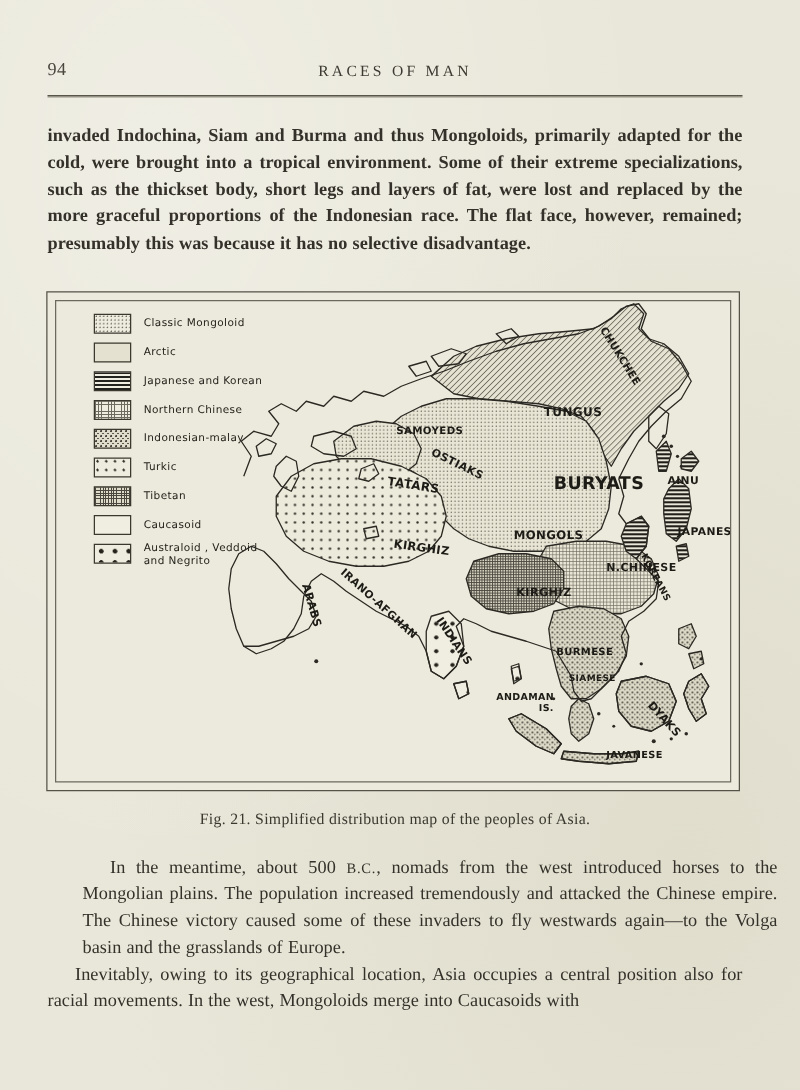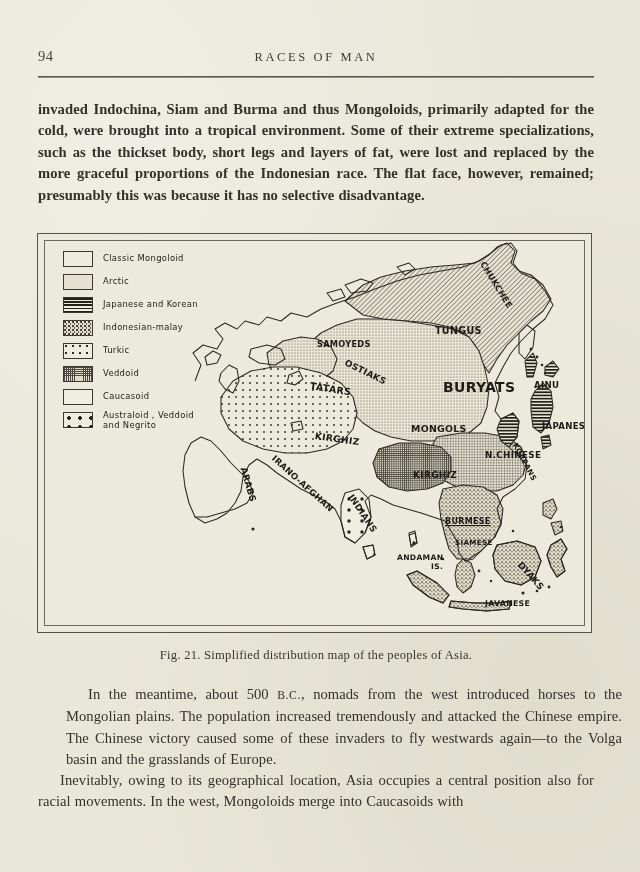--- a/index.html
+++ b/index.html
@@ -64,21 +64,21 @@
     content:"";position:absolute;left:6px;top:6px;right:6px;bottom:6px;
     border:1px solid #6b6860;pointer-events:none;
   }
   .figinner{position:absolute;left:7px;top:7px;right:7px;bottom:7px;overflow:hidden;}
   .caption{
     position:absolute;left:38px;top:648px;width:556px;
     text-align:center;font-size:12.6px;color:#3a382f;letter-spacing:.25px;
   }
 
   
-  .legend{position:absolute;left:18px;top:8px;width:200px;}
+  .legend{position:absolute;left:30px;top:8px;width:200px;}
   .lrow{position:relative;height:23px;}
   .lrow.tall{height:26px;}
   .sw{
     position:absolute;left:0;top:2px;width:30px;height:16px;
     border:1px solid #3a382f;box-sizing:border-box;
     background-color:#eeecde;
   }
   .llab{
     position:absolute;left:40px;top:0px;
     font-family:"DejaVu Sans", sans-serif;
@@ -163,30 +163,34 @@
           </div>
           <div class="lrow">
             <div class="sw p-plain"></div>
             <div class="llab">Arctic</div>
           </div>
           <div class="lrow">
             <div class="sw p-bars"></div>
             <div class="llab">Japanese and Korean</div>
           </div>
           <div class="lrow">
+            <div class="sw p-cross-fine"></div>
+            <div class="llab">Northern Chinese</div>
+          </div>
+          <div class="lrow">
             <div class="sw p-medstipple"></div>
             <div class="llab">Indonesian-malay</div>
           </div>
           <div class="lrow">
             <div class="sw p-dots"></div>
             <div class="llab">Turkic</div>
           </div>
           <div class="lrow">
             <div class="sw p-cross-dense"></div>
-            <div class="llab">Veddoid</div>
+            <div class="llab">Tibetan</div>
           </div>
           <div class="lrow">
             <div class="sw p-white"></div>
             <div class="llab">Caucasoid</div>
           </div>
           <div class="lrow tall">
             <div class="sw p-bigdots"></div>
             <div class="llab">Australoid , Veddoid
 and  Negrito</div>
           </div>
@@ -375,21 +379,21 @@
           <div class="mlabel" style="left: 489px; top: 140px; font-size: 8.6px;">AINU</div>
           <div class="mlabel" style="left: 366px; top: 183px; font-size: 9.4px;">MONGOLS</div>
           <div class="mlabel" style="left: 497px; top: 181px; font-size: 8.6px;">JAPANESE</div>
           <div class="mlabel" style="left: 270px; top: 190px; font-size: 9.2px; transform: rotate(8deg); transform-origin: 0px 50%;">KIRGHIZ</div>
           <div class="mlabel" style="left: 470px; top: 198px; font-size: 7.4px; transform: rotate(62deg); transform-origin: 0px 50%;">KOREANS</div>
           <div class="mlabel" style="left: 440px; top: 210px; font-size: 8.8px;">N.CHINESE</div>
           <div class="mlabel" style="left: 368px; top: 230px; font-size: 9px;">KIRGHIZ</div>
           <div class="mlabel" style="left: 198px; top: 222px; font-size: 9px; transform: rotate(74deg); transform-origin: 0px 50%;">ARABS</div>
           <div class="mlabel" style="left: 228px; top: 212px; font-size: 8.6px; transform: rotate(42deg); transform-origin: 0px 50%;">IRANO-AFGHAN</div>
           <div class="mlabel" style="left: 305px; top: 250px; font-size: 8.8px; transform: rotate(56deg); transform-origin: 0px 50%;">INDIANS</div>
-          <div class="mlabel" style="left: 400px; top: 276px; font-size: 8px; text-decoration: underline;">BURMESE</div>
+          <div class="mlabel" style="left: 400px; top: 276px; font-size: 8px;">BURMESE</div>
           <div class="mlabel" style="left: 410px; top: 297px; font-size: 7.2px;">SIAMESE</div>
           <div class="mlabel" style="left: 352px; top: 312px; font-size: 7.6px;">ANDAMAN</div>
           <div class="mlabel" style="left: 366px; top: 321px; font-size: 7.6px; padding-left: 20px;">IS.</div>
           <div class="mlabel" style="left: 474px; top: 318px; font-size: 9px; transform: rotate(48deg); transform-origin: 0px 50%;">DYAKS</div>
           <div class="mlabel" style="left: 440px; top: 358px; font-size: 7.8px; text-align: center;">JAVANESE</div>
         </div>
     </div>
   </div>
 
   <div class="caption">Fig. 21.  Simplified distribution map of the peoples of Asia.</div>

